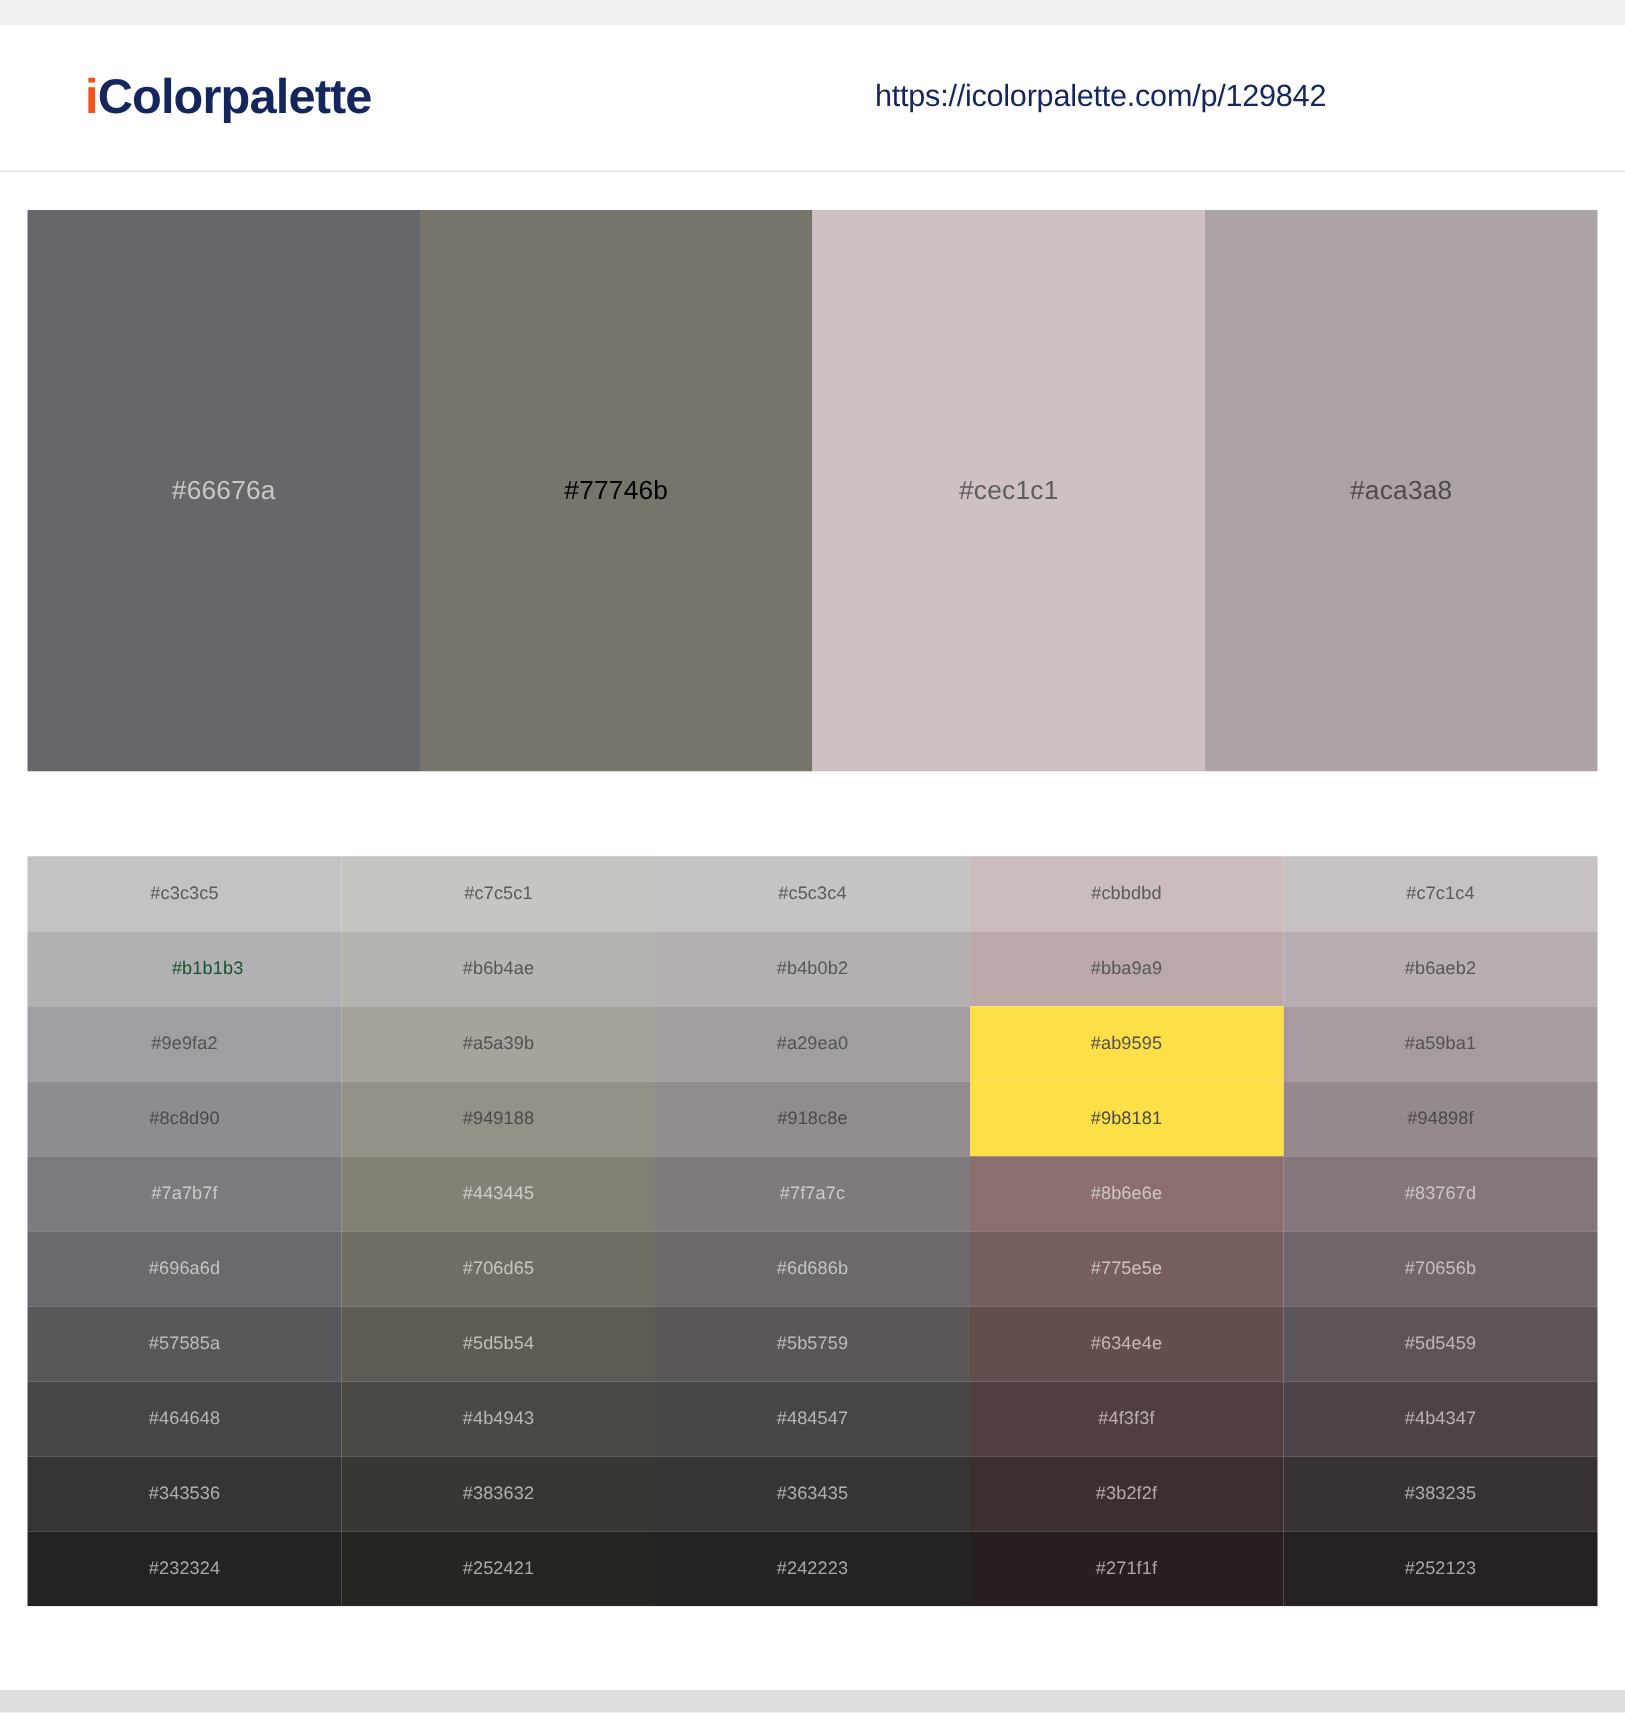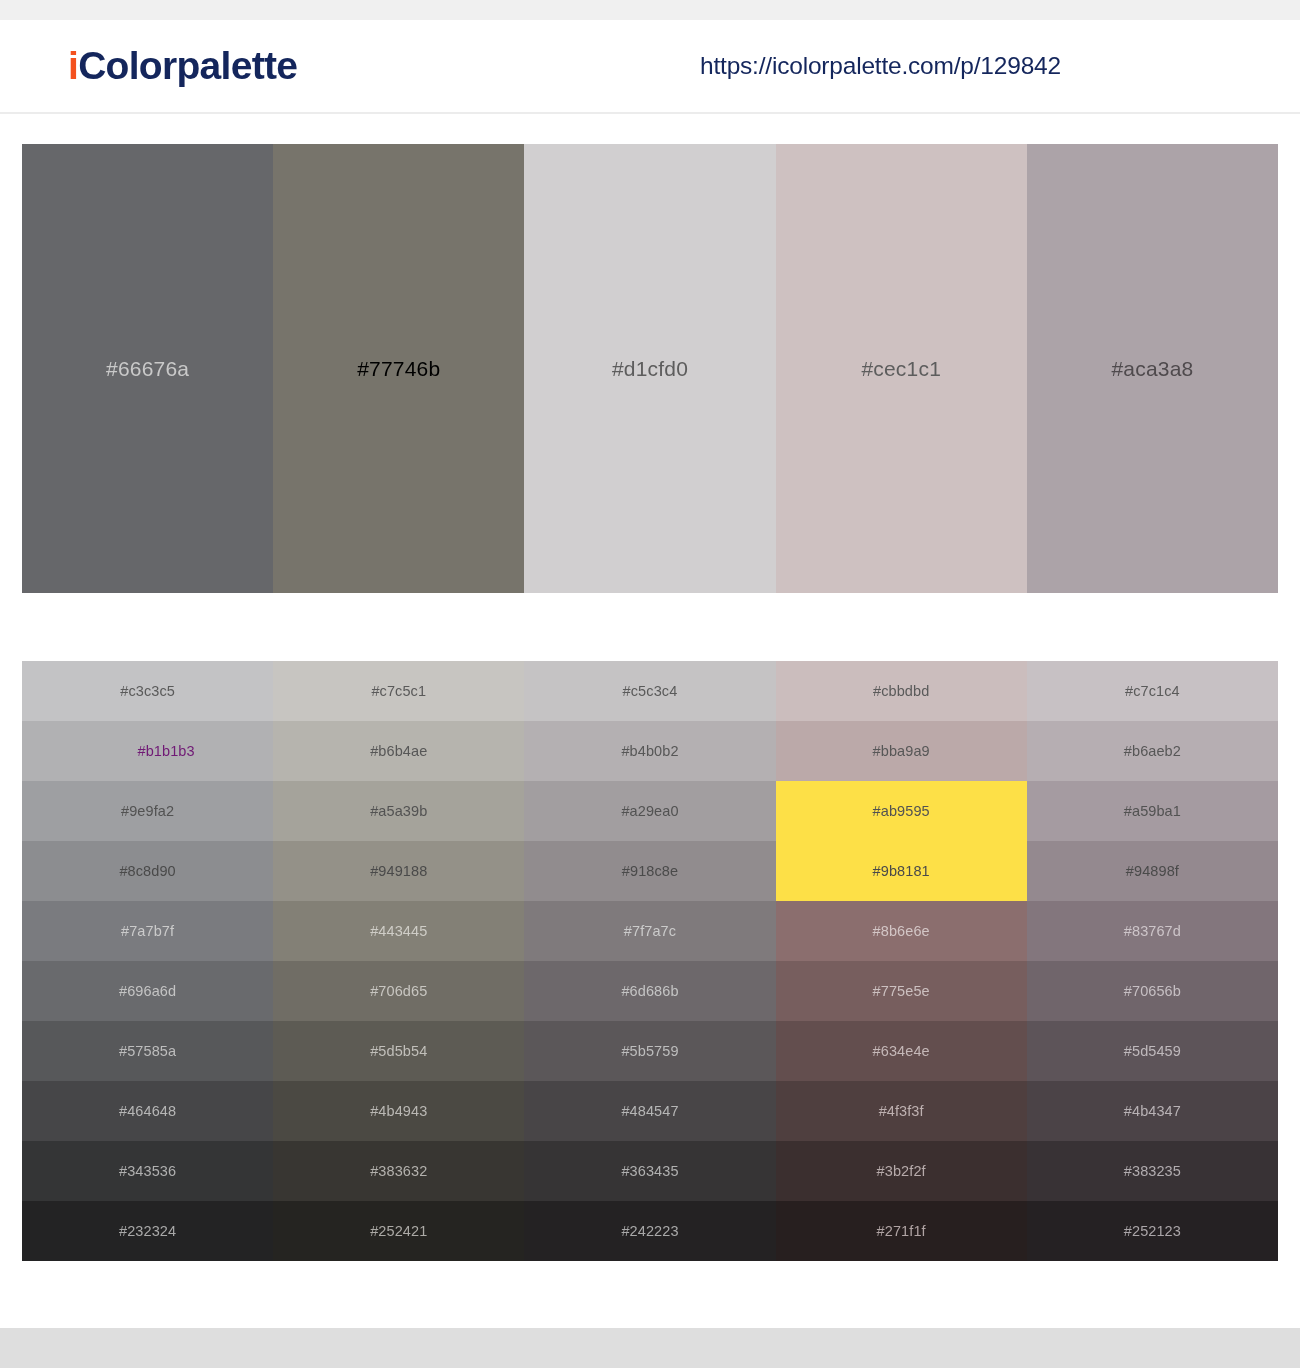--- a/index.html
+++ b/index.html
@@ -14,21 +14,21 @@
 
   
   .top-strip {
     height: 20px;
     background: #f0f0f0;
     width: 100%;
   }
 
   
   .header {
-    height: 94px;
+    height: 118px;
     background: #ffffff;
     border-bottom: 2px solid #ececec;
     position: relative;
   }
   .logo {
     position: absolute;
     left: 68px;
     top: 50%;
     transform: translateY(-50%);
     font-size: 39px;
@@ -109,44 +109,41 @@
 </div>
 
 <div class="palette-wrap">
   <div class="palette" id="palette-strip">
       <div class="swatch" style="background: rgb(102, 103, 106); color: rgb(201, 201, 201);">
         <span>#66676a</span>
       </div>
       <div class="swatch" style="background: rgb(119, 116, 107); color: #000000;">
         <span>#77746b</span>
       </div>
-      <div class="swatch" style="background: rgb(209, 207, 208); color: rgb(93, 93, 93);">
-        <span>#d1cfd0</span>
-      </div>
       <div class="swatch" style="background: rgb(206, 193, 193); color: rgb(93, 93, 93);">
         <span>#cec1c1</span>
       </div>
       <div class="swatch" style="background: rgb(172, 163, 168); color: rgb(79, 74, 77);">
         <span>#aca3a8</span>
       </div>
     </div>
 </div>
 
 <div class="table-wrap">
   <table class="shade-table">
     <tbody id="shade-body">
         <tr>
           <td style="background: rgb(195, 195, 197); color: rgb(90, 90, 90);"><span>#c3c3c5</span></td>
           <td style="background: rgb(199, 197, 193); color: rgb(90, 90, 90);"><span>#c7c5c1</span></td>
           <td style="background: rgb(197, 195, 196); color: rgb(90, 90, 90);"><span>#c5c3c4</span></td>
           <td style="background: rgb(203, 189, 189); color: rgb(90, 90, 90);"><span>#cbbdbd</span></td>
           <td style="background: rgb(199, 193, 196); color: rgb(90, 90, 90);"><span>#c7c1c4</span></td>
         </tr>
         <tr>
-          <td style="background: rgb(177, 177, 179); color: #701a75; padding-left: 37px;"><span>#b1b1b3</span></td>
+          <td style="background: rgb(177, 177, 179); color: #14532d; padding-left: 37px;"><span>#b1b1b3</span></td>
           <td style="background: rgb(182, 180, 174); color: rgb(87, 87, 87);"><span>#b6b4ae</span></td>
           <td style="background: rgb(180, 176, 178); color: rgb(87, 87, 87);"><span>#b4b0b2</span></td>
           <td style="background: rgb(187, 169, 169); color: rgb(87, 87, 87);"><span>#bba9a9</span></td>
           <td style="background: rgb(182, 174, 178); color: rgb(87, 87, 87);"><span>#b6aeb2</span></td>
         </tr>
         <tr>
           <td style="background: rgb(158, 159, 162); color: rgb(82, 82, 82);"><span>#9e9fa2</span></td>
           <td style="background: rgb(165, 163, 155); color: rgb(82, 82, 82);"><span>#a5a39b</span></td>
           <td style="background: rgb(162, 158, 160); color: rgb(82, 82, 82);"><span>#a29ea0</span></td>
           <td style="background: #fde047; color: rgb(82, 82, 82);"><span>#ab9595</span></td>

